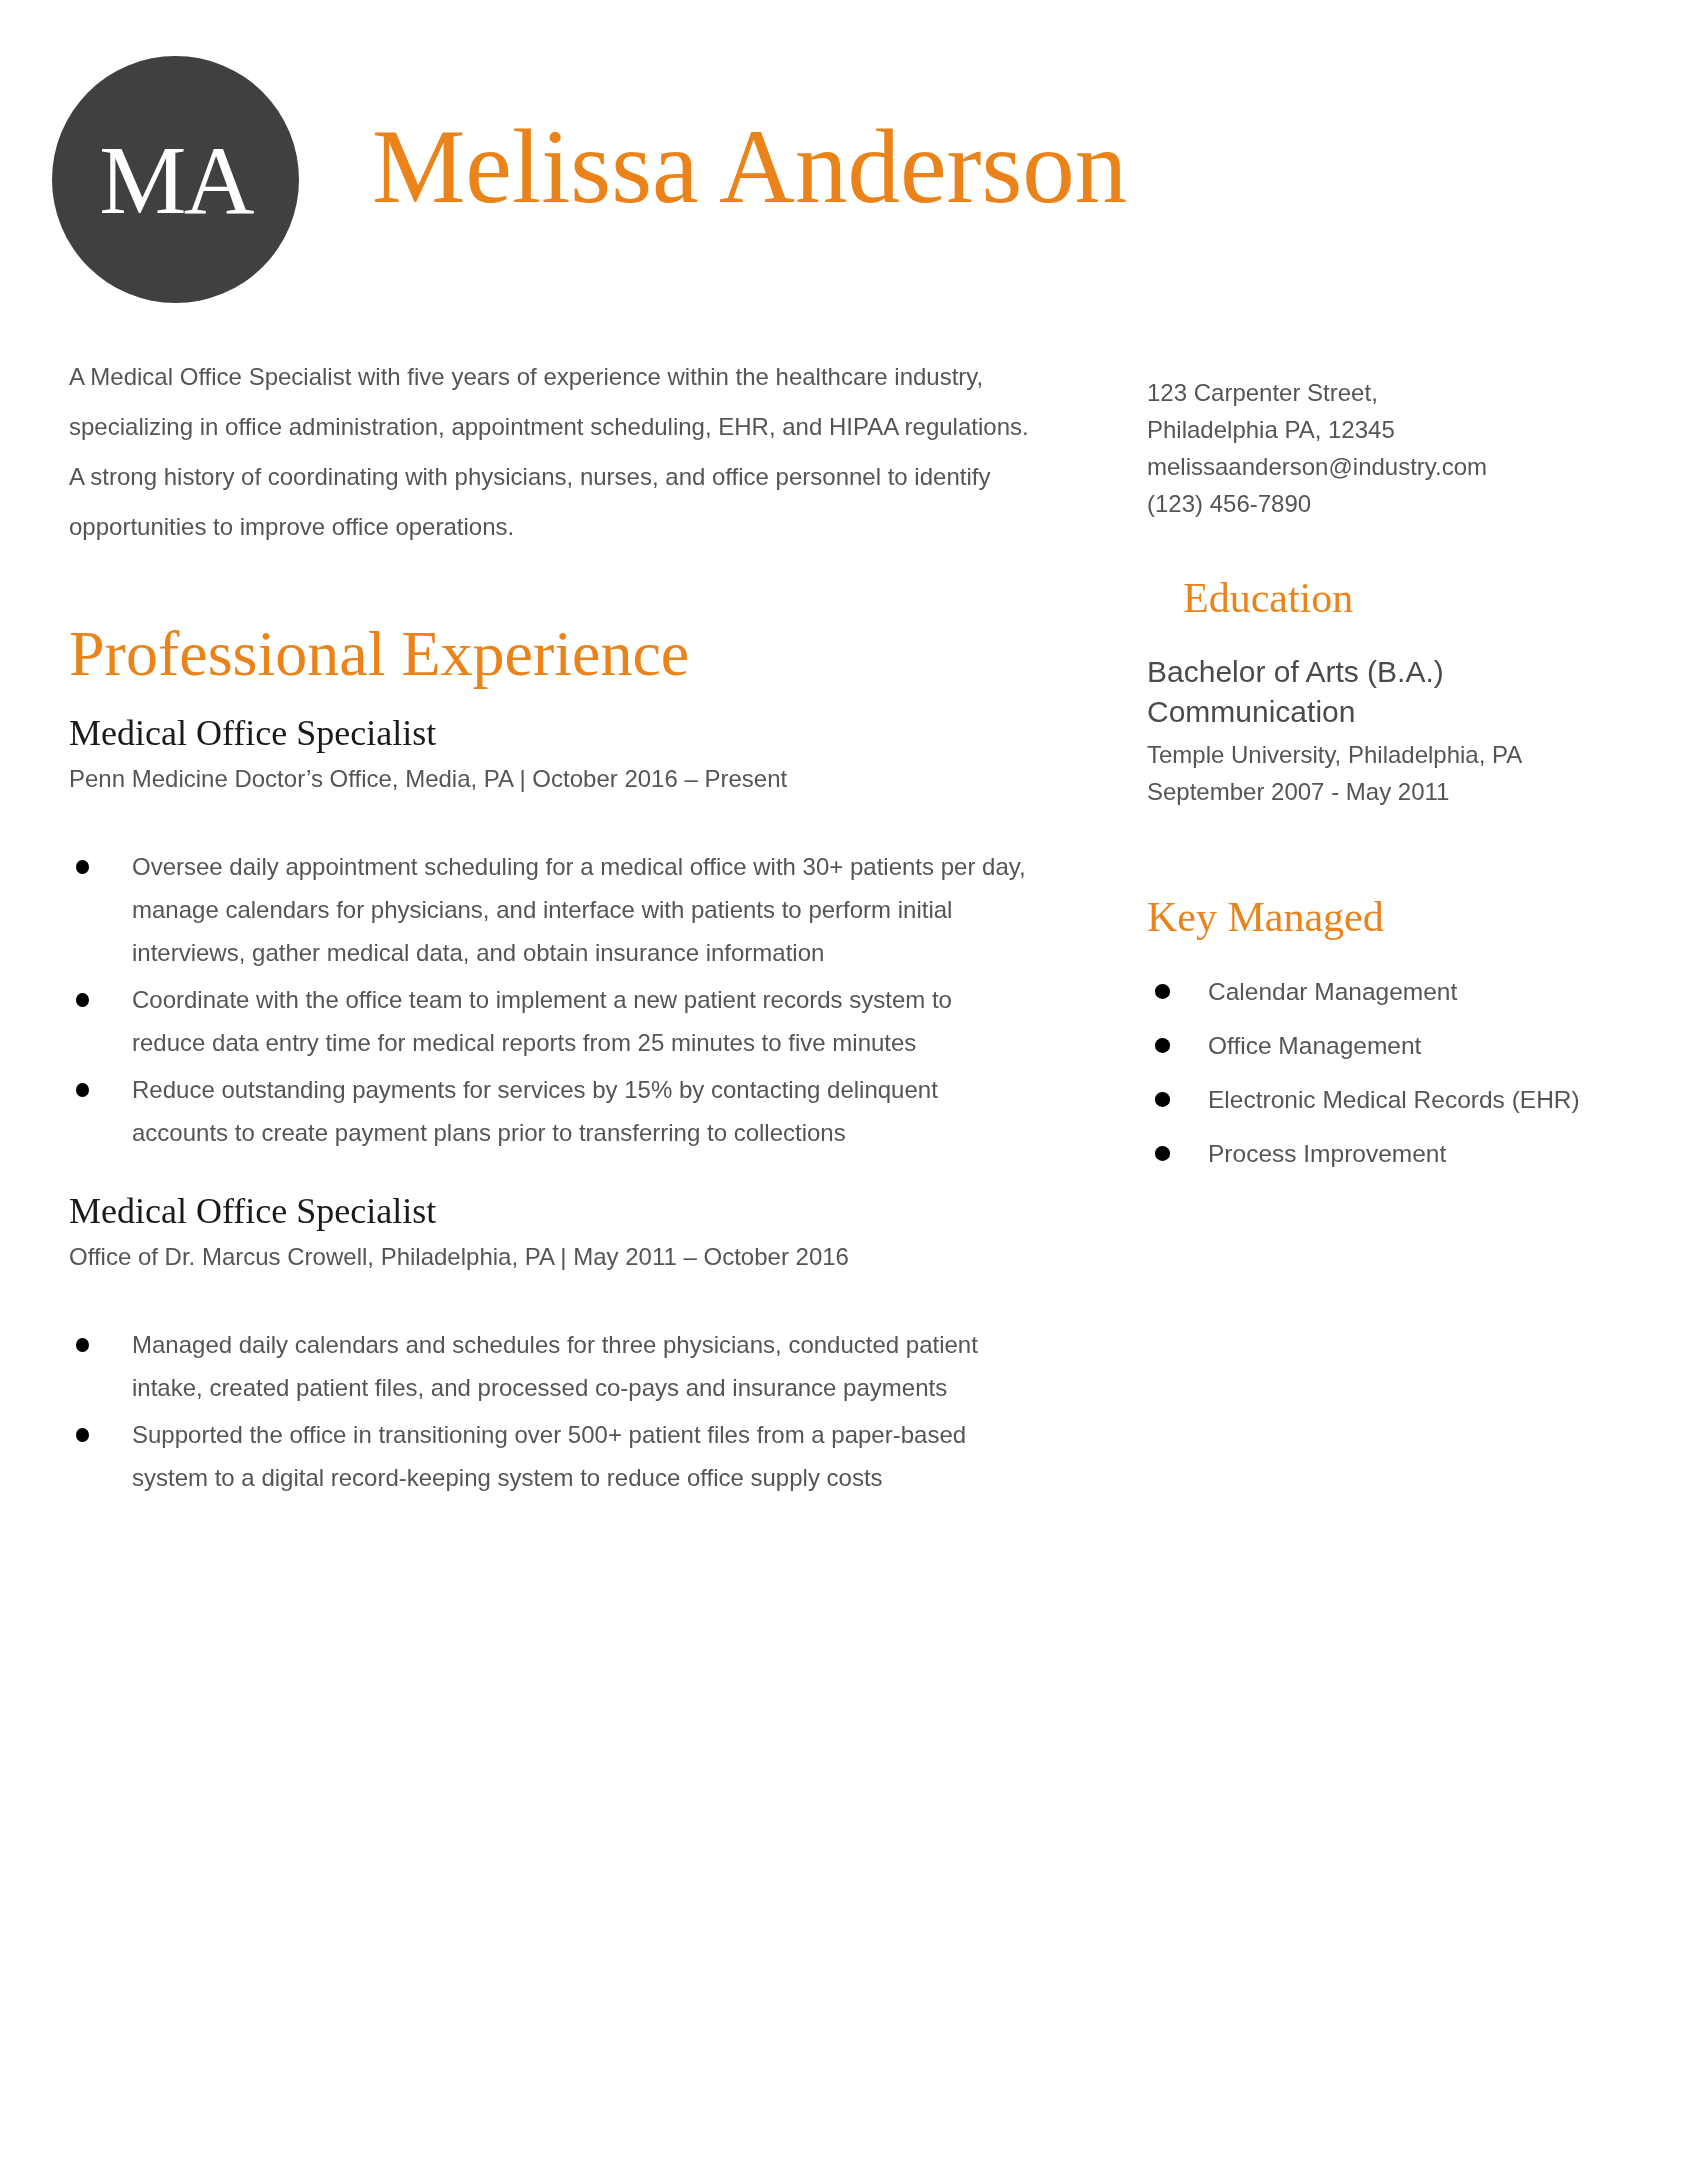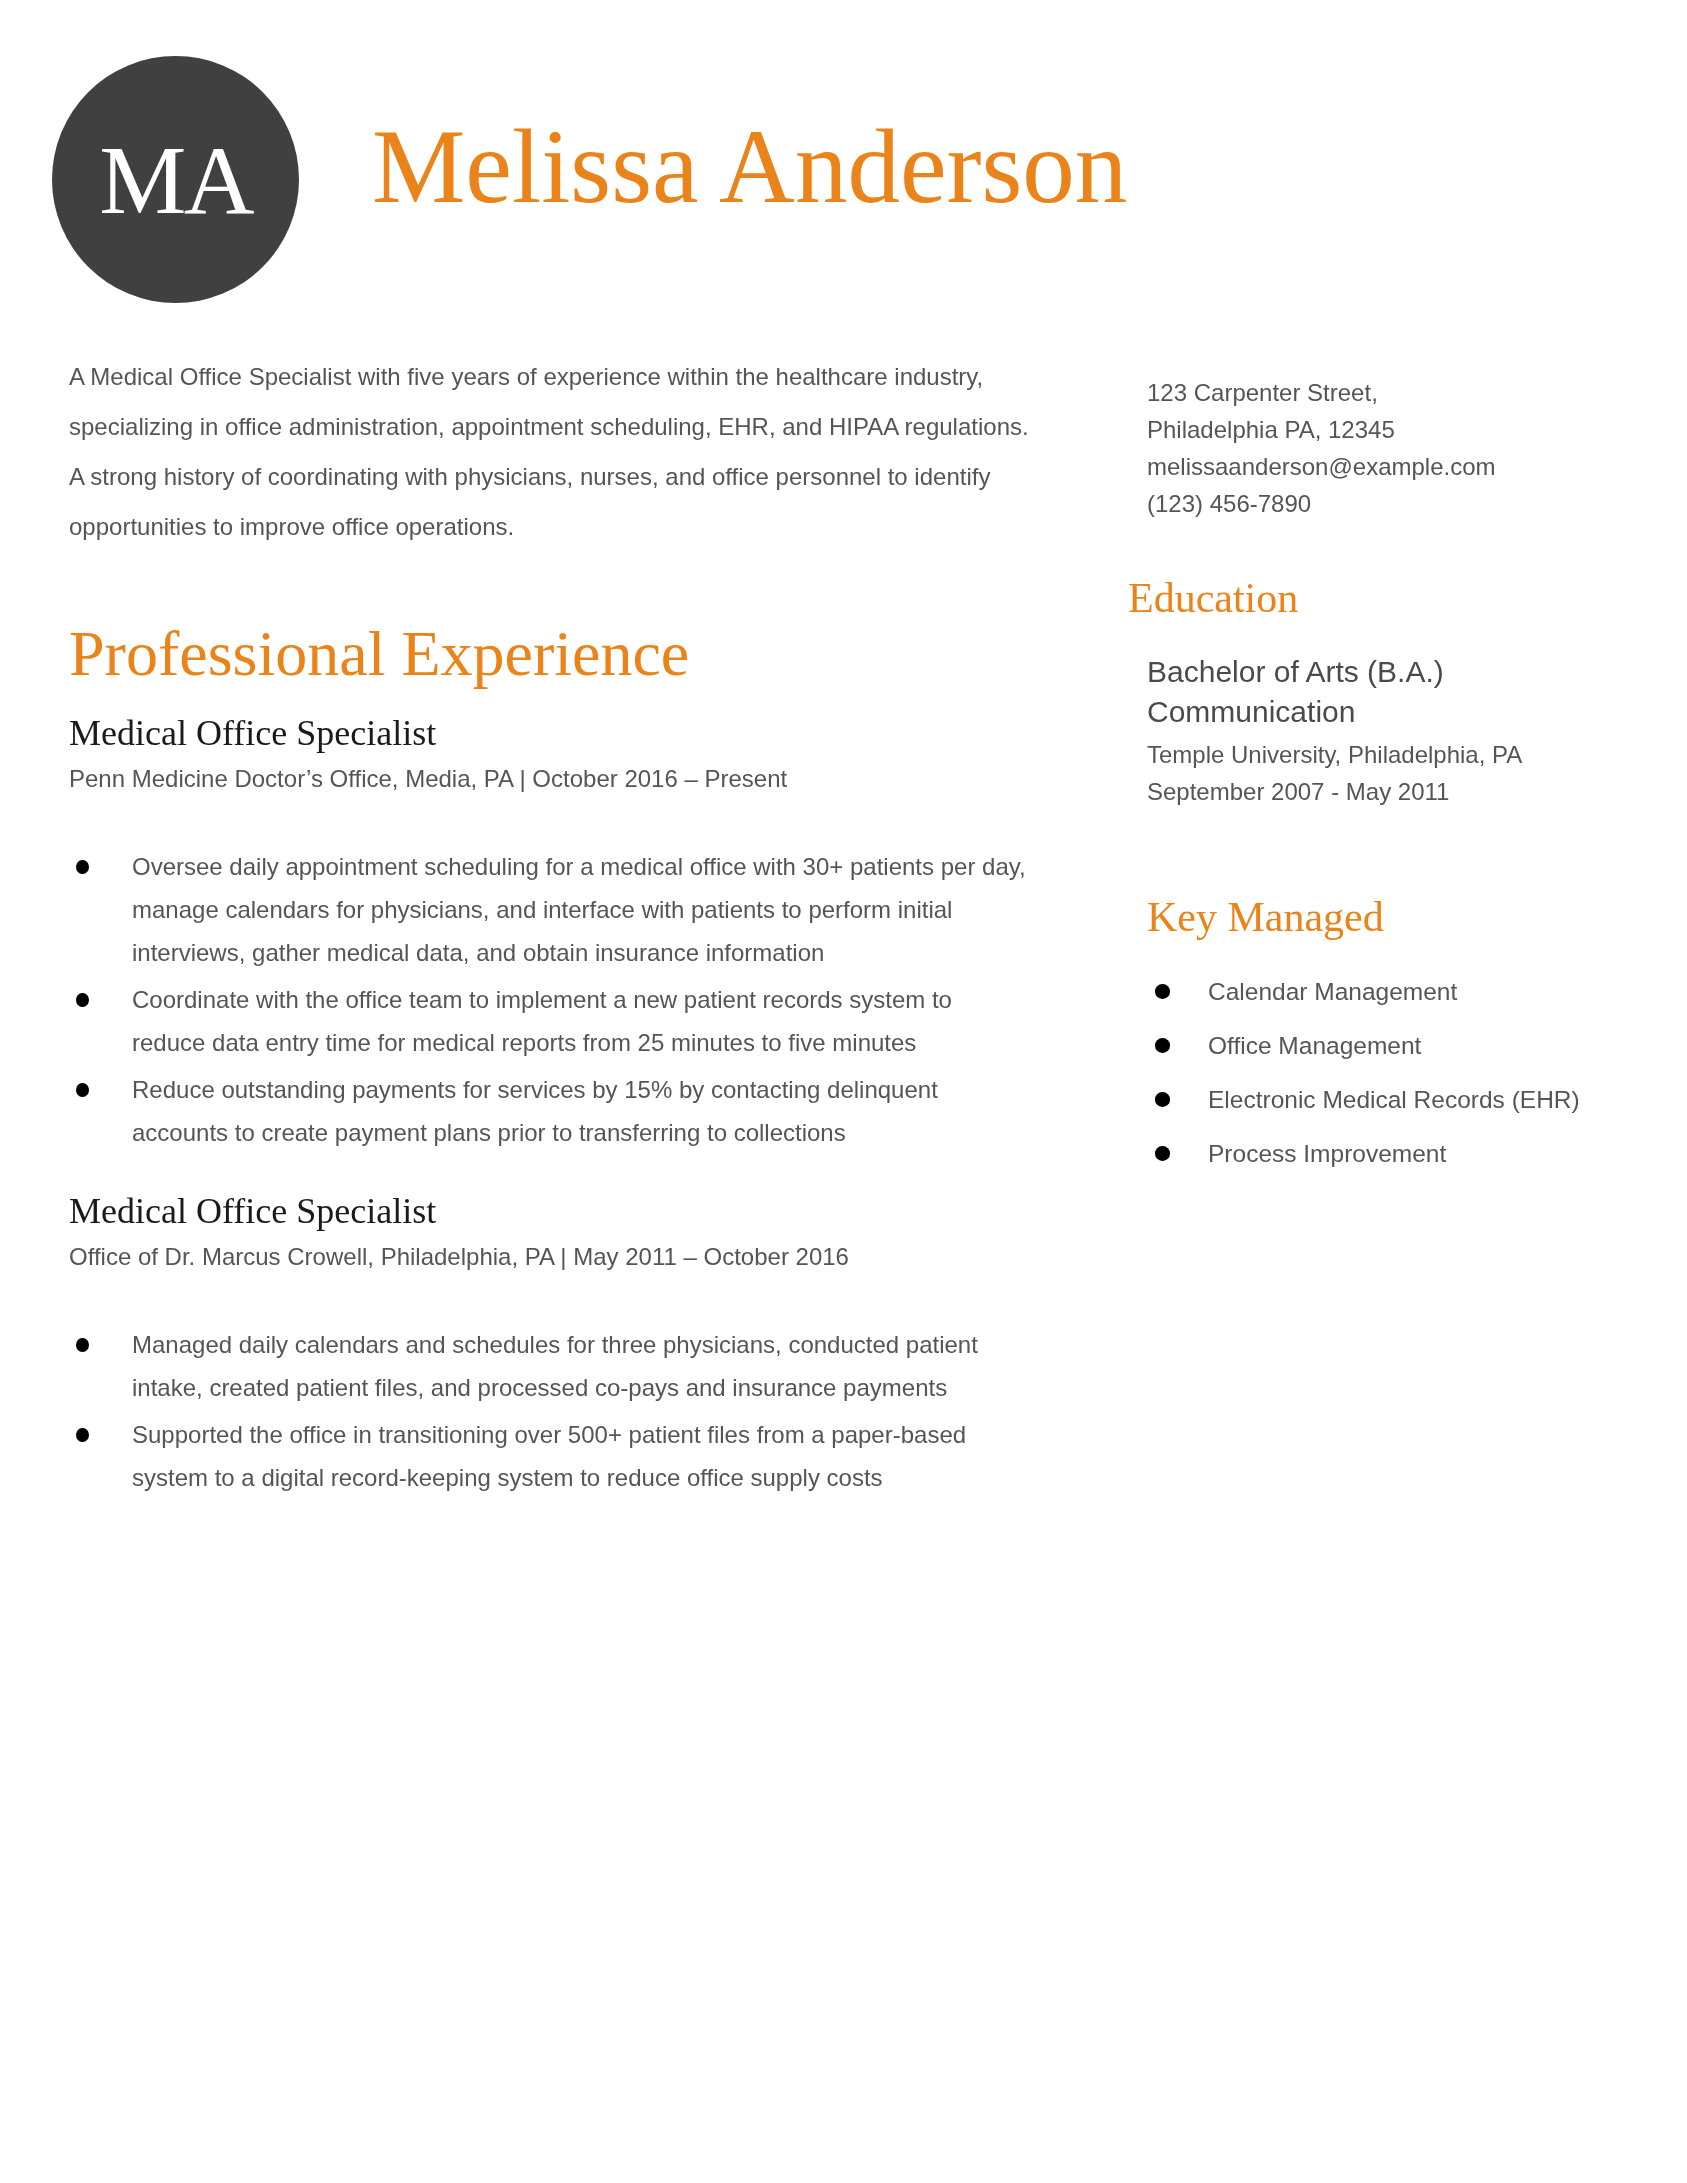--- a/index.html
+++ b/index.html
@@ -43,21 +43,21 @@
 <div class="abs monogram">
   <span class="serif">MA</span>
 </div>
 <div class="abs name serif">Melissa Anderson</div>
 
 <div class="abs summary">A Medical Office Specialist with five years of experience within the healthcare industry, specializing in office administration, appointment scheduling, EHR, and HIPAA regulations. A strong history of coordinating with physicians, nurses, and office personnel to identify opportunities to improve office operations.</div>
 
 <div class="abs contact">
   <div>123 Carpenter Street,</div>
   <div>Philadelphia PA, 12345</div>
-  <div>melissaanderson@example.com</div>
+  <div>melissaanderson@industry.com</div>
   <div>(123) 456-7890</div>
 </div>
 
 <div class="abs section-title serif" style="left:69px; top:622px;">Professional Experience</div>
 
 <div class="abs" style="left:69px; top:715px;">
   <div class="job-title serif">Medical Office Specialist</div>
   <div class="job-meta" style="margin-top:16px;">Penn Medicine Doctor’s Office, Media, PA | October 2016 – Present</div>
 </div>
 <ul class="abs bullets" style="left:69px; top:845px;">
@@ -68,21 +68,21 @@
 
 <div class="abs" style="left:69px; top:1193px;">
   <div class="job-title serif">Medical Office Specialist</div>
   <div class="job-meta" style="margin-top:16px;">Office of Dr. Marcus Crowell, Philadelphia, PA | May 2011 – October 2016</div>
 </div>
 <ul class="abs bullets" style="left:69px; top:1323px;">
   <li><span class="dot"></span><span>Managed daily calendars and schedules for three physicians, conducted patient intake, created patient files, and processed co-pays and insurance payments</span></li>
   <li><span class="dot"></span><span>Supported the office in transitioning over 500+ patient files from a paper-based system to a digital record-keeping system to reduce office supply costs</span></li>
 </ul>
 
-<div class="abs section-title right-title serif" style="left:1128px; top:577px;">Education</div>
+<div class="abs section-title right-title serif" style="left:1183px; top:577px;">Education</div>
 <div class="abs edu">
   <div class="degree">Bachelor of Arts (B.A.)</div>
   <div class="degree">Communication</div>
   <div class="school">Temple University, Philadelphia, PA</div>
   <div class="school" style="margin-top:0;">September 2007 - May 2011</div>
 </div>
 
 <div class="abs section-title right-title serif" style="left:1147px; top:896px;">Key Managed</div>
 <ul class="abs skills">
   <li><span class="dot"></span><span>Calendar Management</span></li>

